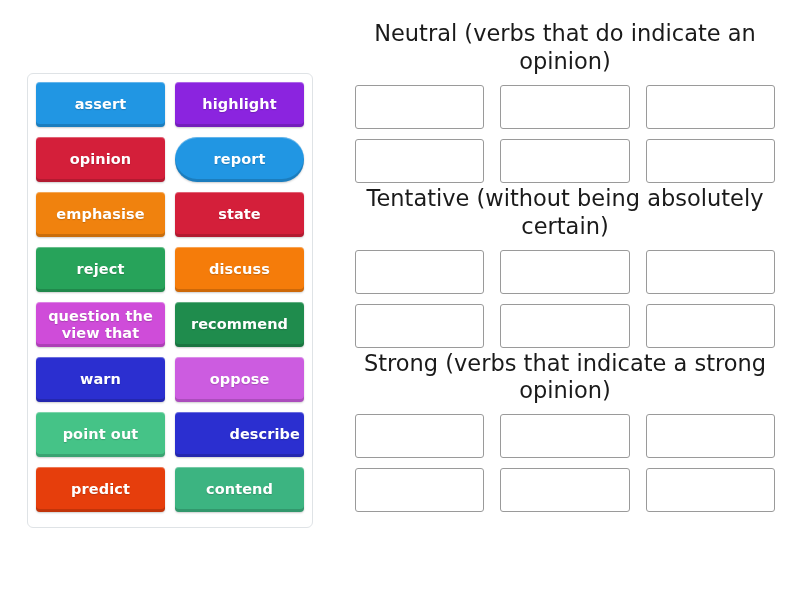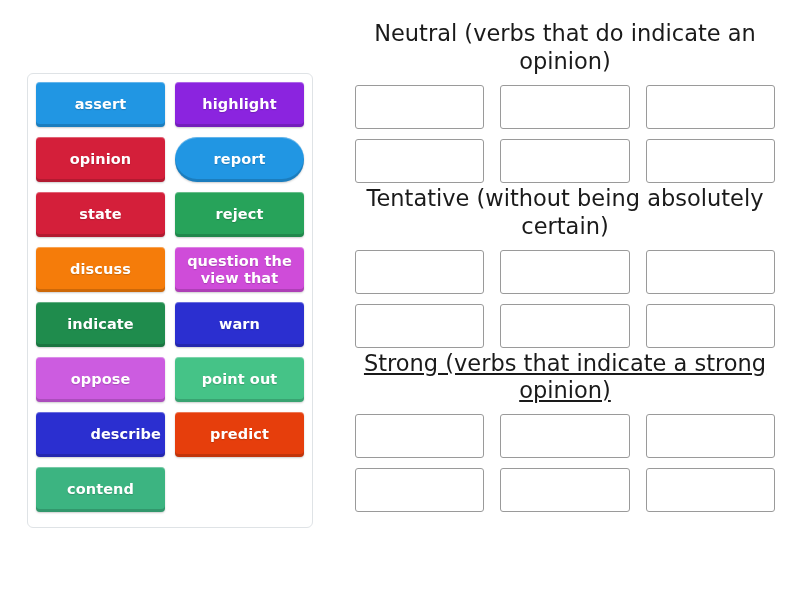--- a/index.html
+++ b/index.html
@@ -104,55 +104,58 @@
 
   .dropzone {
     height: 44px;
     background: #ffffff;
     border: 1px solid #9a9a9a;
     border-radius: 3px;
     box-sizing: border-box;
   }
 
   .cat-tentative .category-title { margin-top: 2px; }
-  .cat-strong .category-title { margin-top: 2px; text-decoration: underline; }
+  .cat-strong .category-title { margin-top: 2px; }
 </style>
 </head>
 <body>
 
 <div id="app">
 
   <div class="tile-panel">
     <div class="tile-grid">
         <div class="tile" style="background: rgb(33, 150, 227);">
           <span class="tile-label">assert</span>
         </div>
         <div class="tile" style="background: rgb(139, 36, 223);">
           <span class="tile-label">highlight</span>
         </div>
         <div class="tile" style="background: rgb(212, 31, 58);">
           <span class="tile-label">opinion</span>
         </div>
         <div class="tile" style="background: rgb(33, 150, 227); border-radius: 22px;">
           <span class="tile-label">report</span>
         </div>
+        <div class="tile" style="background: rgb(240, 130, 14);">
+          <span class="tile-label">emphasise</span>
+        </div>
         <div class="tile" style="background: rgb(212, 31, 58);">
           <span class="tile-label">state</span>
         </div>
         <div class="tile" style="background: rgb(39, 163, 90);">
           <span class="tile-label">reject</span>
         </div>
         <div class="tile" style="background: rgb(245, 124, 10);">
           <span class="tile-label">discuss</span>
         </div>
         <div class="tile" style="background: rgb(207, 76, 217);">
           <span class="tile-label">question the view that</span>
         </div>
         <div class="tile" style="background: rgb(31, 140, 77);">
-          <span class="tile-label">indicate</span>
+          <span class="tile-label">recommend</span>
         </div>
         <div class="tile" style="background: rgb(43, 47, 208);">
           <span class="tile-label">warn</span>
         </div>
         <div class="tile" style="background: rgb(204, 92, 224);">
           <span class="tile-label">oppose</span>
         </div>
         <div class="tile" style="background: rgb(69, 195, 135);">
           <span class="tile-label">point out</span>
         </div>

